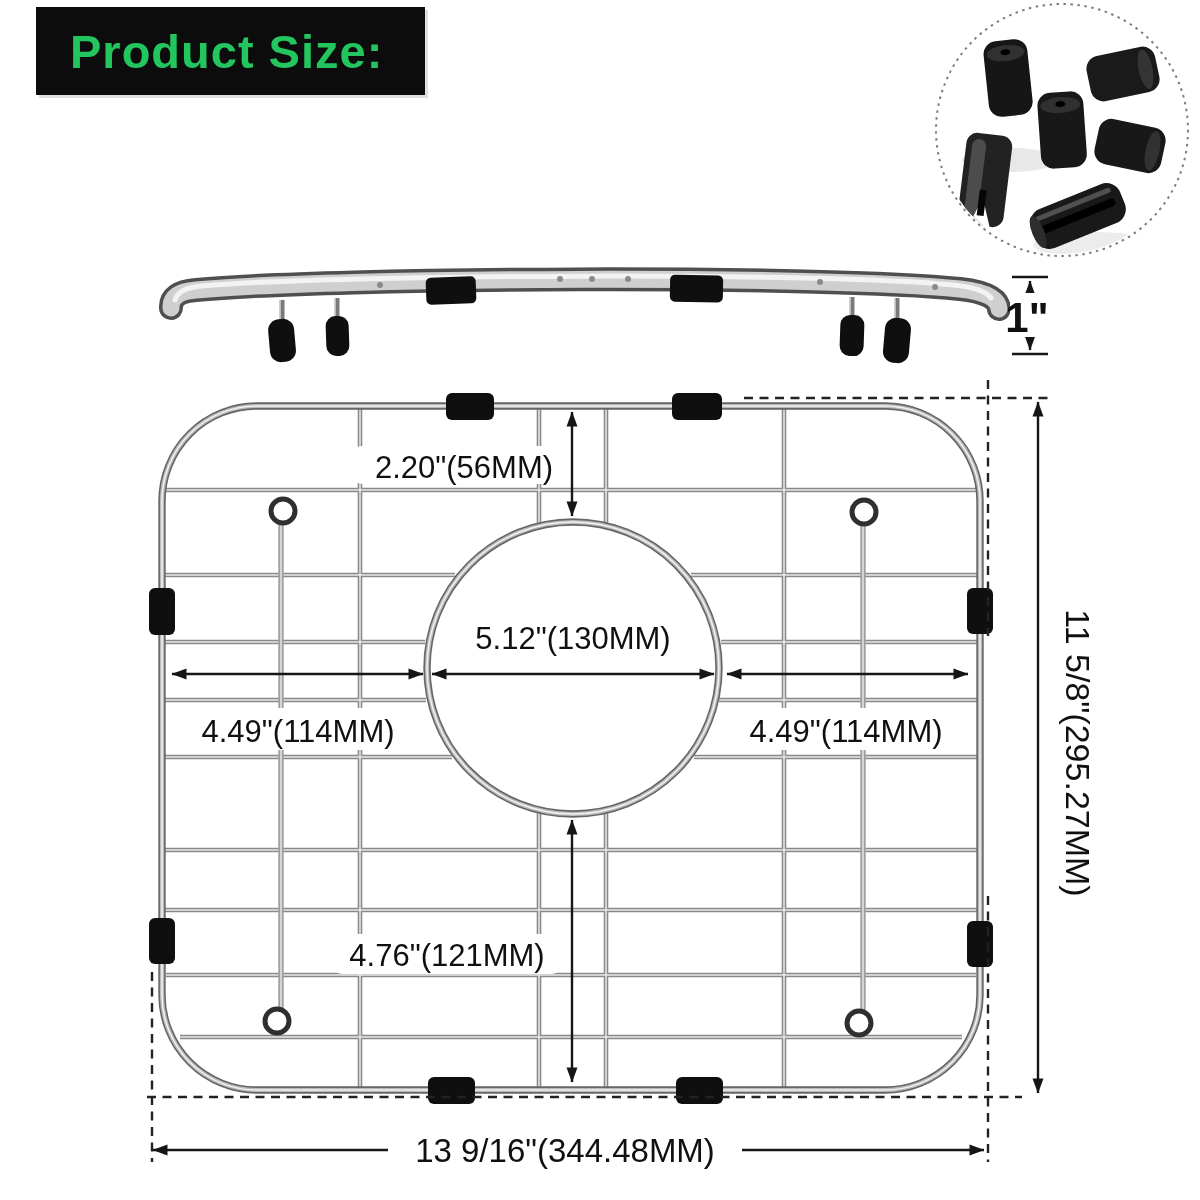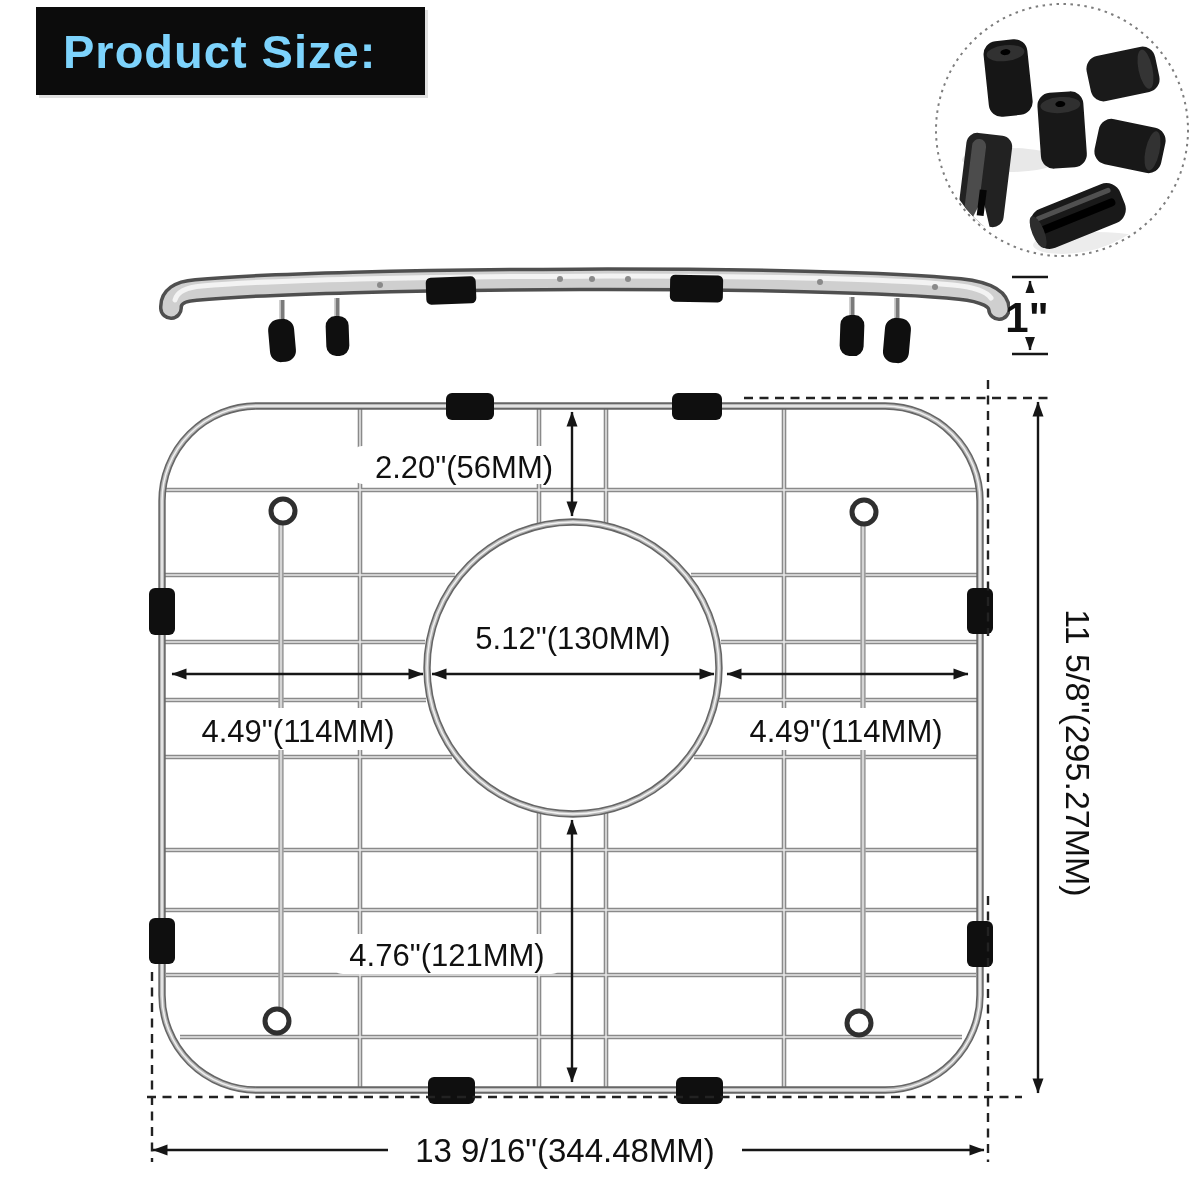--- a/index.html
+++ b/index.html
@@ -1,20 +1,20 @@
 <!DOCTYPE html>
 <html><head>
 <meta charset="utf-8">
 <style>
   html,body{margin:0;padding:0;background:#ffffff;}
   .canvas{position:relative;width:1200px;height:1200px;background:#ffffff;overflow:hidden;
           font-family:"Liberation Sans", sans-serif;}
   .banner{position:absolute;left:36px;top:7px;width:389px;height:88px;background:#0c0c0c;
           display:flex;align-items:center;box-shadow:3px 3px 0 rgba(0,0,0,0.12);}
-  .banner span{color:#7dd3fc;font-size:47px;font-weight:800;padding-left:27px;letter-spacing:1px;
+  .banner span{color:#22c55e;font-size:47px;font-weight:800;padding-left:34px;letter-spacing:1px;
                white-space:nowrap;}
   svg.diagram{position:absolute;left:0;top:0;}
   
   .frameA{stroke:#666666;stroke-width:7.4;fill:none;}
   .frameB{stroke:#b9b9b9;stroke-width:4.2;fill:none;}
   .frameC{stroke:#f1f1f1;stroke-width:1.5;fill:none;}
   .wA{stroke:#8a8a8a;stroke-width:4.6;fill:none;}
   .wB{stroke:#e9e9e9;stroke-width:1.5;fill:none;}
   .hookA{stroke:#9f9f9f;stroke-width:5.4;fill:none;}
   .hookB{stroke:#e2e2e2;stroke-width:1.6;fill:none;}

